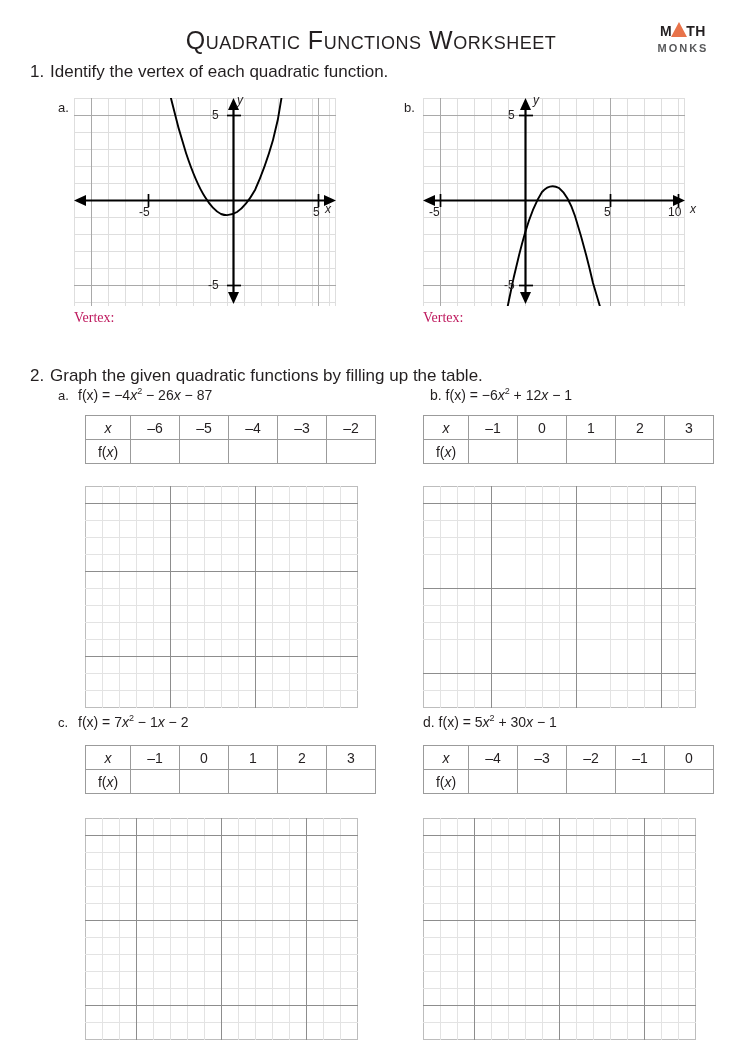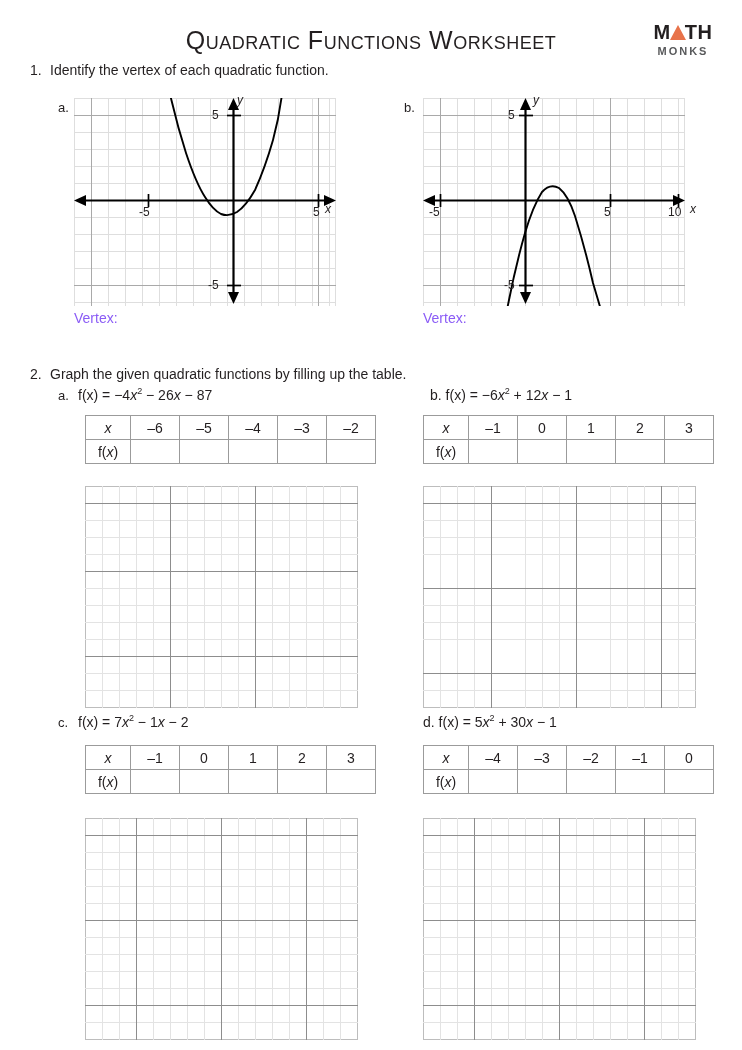--- a/index.html
+++ b/index.html
@@ -31,21 +31,21 @@
   }
   .logo {
     position: absolute;
     right: 22px;
     top: 22px;
     width: 74px;
     text-align: center;
     line-height: 1;
   }
   .logo-math {
-    font-size: 20px;
+    font-size: 14px;
     font-weight: bold;
     letter-spacing: 0.5px;
     color: #231f20;
     display: inline-block;
     position: relative;
   }
   .logo-tri {
     display: inline-block;
     width: 0; height: 0;
     border-left: 8px solid transparent;
@@ -58,21 +58,21 @@
     font-size: 11px;
     letter-spacing: 2px;
     color: #58595b;
     margin-top: 4px;
     font-weight: 600;
   }
 
   
   .q-line {
     position: absolute;
-    font-size: 14px;
+    font-size: 17px;
     color: #231f20;
     white-space: nowrap;
   }
   .q-num { display: inline-block; width: 20px; }
 
   .sub-label {
     position: absolute;
     font-size: 13px;
     color: #231f20;
   }
@@ -81,21 +81,22 @@
     font-size: 14px;
     color: #231f20;
     white-space: nowrap;
   }
   .fn-label .it { font-style: italic; }
   .fn-label sup { font-size: 9px; vertical-align: super; }
 
   .vertex-label {
     position: absolute;
     font-size: 14px;
-    color: #8b5cf6;
+    color: #be185d;
+    font-family: Liberation Serif, serif;
   }
 
   
   .graph {
     position: absolute;
     background: #fff;
   }
   .graph svg { display: block; }
 
   .axislbl {

